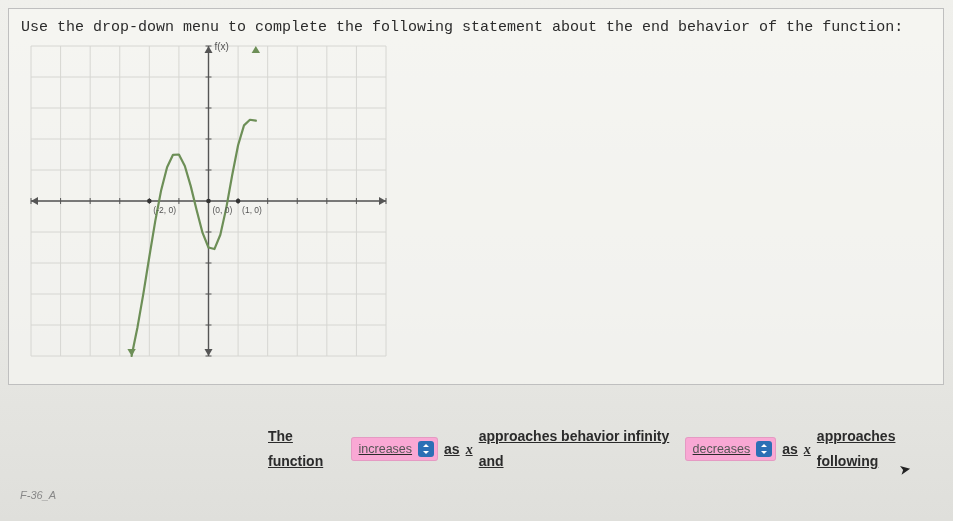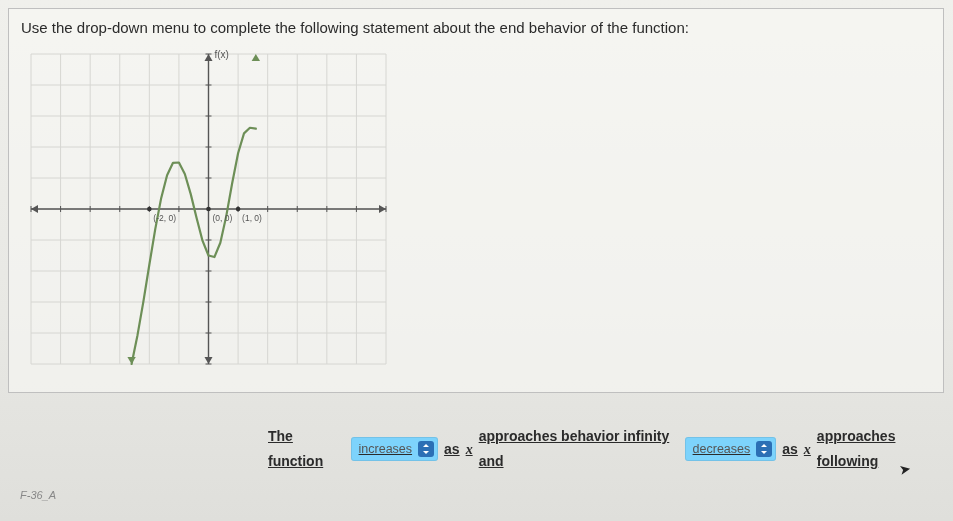--- a/index.html
+++ b/index.html
@@ -14,21 +14,21 @@
     position: absolute;
     left: 8px; top: 8px;
     width: 936px;
     border: 1px solid #bfbfbf;
     background: rgba(248,248,245,0.6);
     padding: 10px 12px 8px 12px;
   }
   .prompt {
     font-size: 15px;
     color: #2b2b2b;
-    margin-bottom: 8px;
+    font-family: Liberation Mono, monospace;
   }
   .graph-wrap {
     width: 375px;
     height: 340px;
     position: relative;
   }
   .graph-svg { display:block; }
   .statement-row {
     position: absolute;
     left: 268px;
@@ -38,21 +38,21 @@
     color: #2b2b2b;
     line-height: 1.8;
     text-decoration: underline;
   }
   .statement-row .line1 { display: flex; align-items: center; flex-wrap: nowrap; gap: 6px; }
   .statement-row .bold { font-weight: 700; }
   .varx { font-style: italic; font-family: Georgia, "Times New Roman", serif; }
   .dropdown {
     display: inline-flex;
     align-items: center;
-    background: #7dd3fc;
+    background: #f9a8d4;
     border-radius: 3px;
     padding: 1px 4px 1px 8px;
     font-size: 12.5px;
     color: #555;
     gap: 6px;
     cursor: pointer;
     box-shadow: inset 0 0 0 1px rgba(0,0,0,0.08);
   }
   .dd-caret {
     width: 16px; height: 16px;

